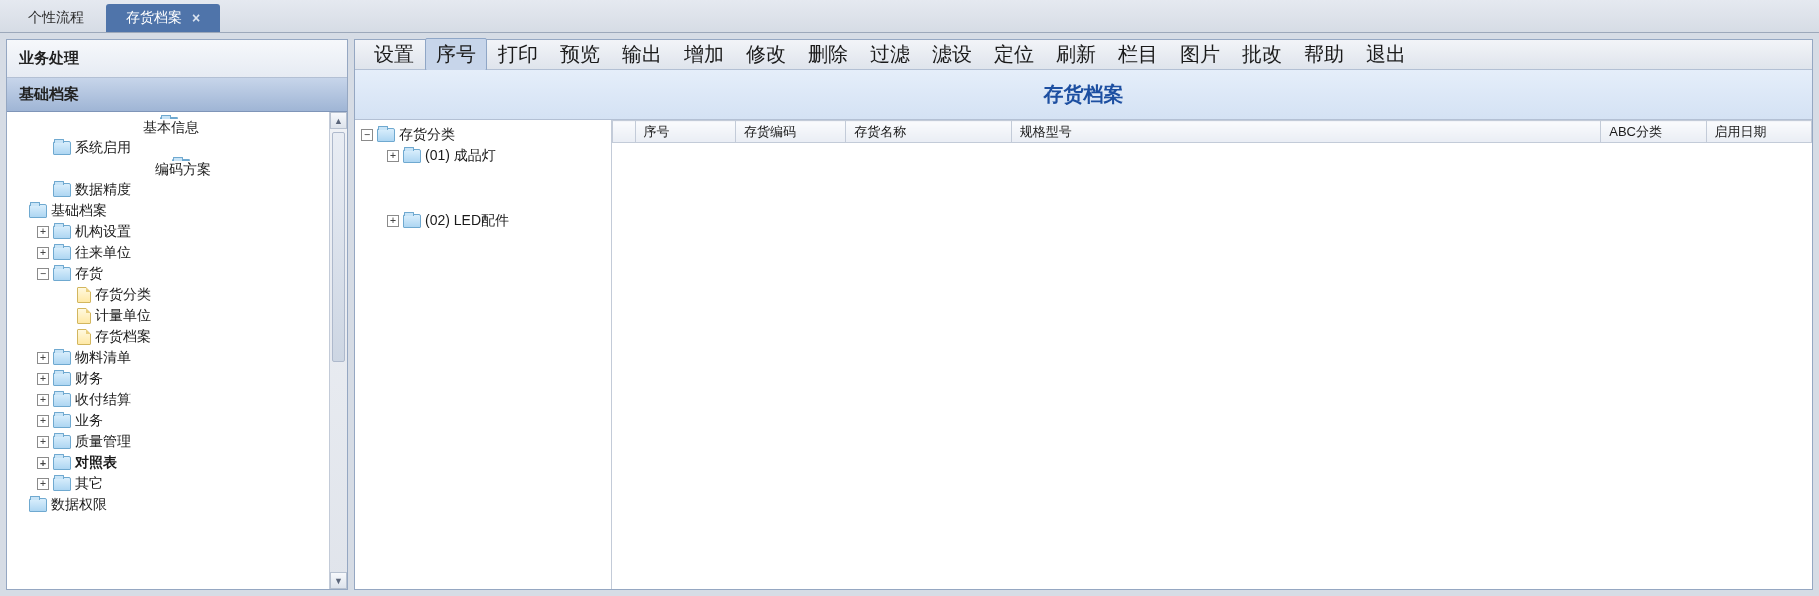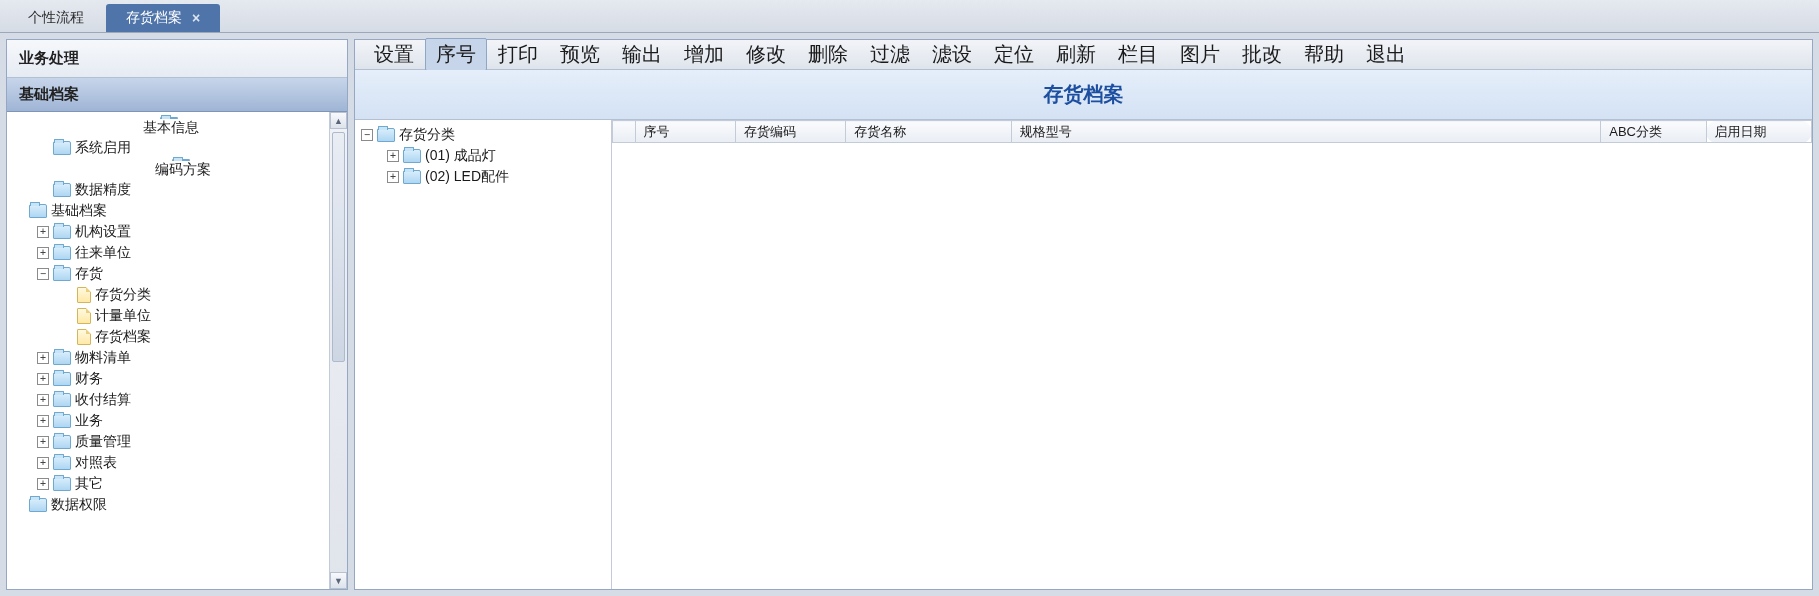--- a/index.html
+++ b/index.html
@@ -329,21 +329,21 @@
           <div class="tree-node" style="padding-left: 24px;">
             <span class="toggle closed"></span>
             <span class="icon"></span>
             <span>业务</span>
           </div>
           <div class="tree-node" style="padding-left: 24px;">
             <span class="toggle closed"></span>
             <span class="icon"></span>
             <span>质量管理</span>
           </div>
-          <div class="tree-node" style="padding-left: 24px;">
+          <div class="tree-node" style="padding-left: 24px; font-weight: bold;">
             <span class="toggle closed"></span>
             <span class="icon"></span>
             <span>对照表</span>
           </div>
           <div class="tree-node" style="padding-left: 24px;">
             <span class="toggle closed"></span>
             <span class="icon"></span>
             <span>其它</span>
           </div>
           <div class="tree-node" style="padding-left: 0px;">
@@ -388,37 +388,37 @@
           <div class="tree-node" style="padding-left: 0px;">
             <span class="toggle open"></span>
             <span class="icon"></span>
             <span>存货分类</span>
           </div>
           <div class="tree-node" style="padding-left: 26px;">
             <span class="toggle closed"></span>
             <span class="icon"></span>
             <span>(01) 成品灯</span>
           </div>
-          <div class="tree-node" style="padding-left: 26px;">
+          <div class="tree-node" style="padding-left: 26px; margin-top: 44px;">
             <span class="toggle closed"></span>
             <span class="icon"></span>
             <span>(02) LED配件</span>
           </div>
         </div>
       <div class="grid">
         <table>
           <thead>
               <tr id="grid-head">
                 <th style="width: 18px;"></th>
                 <th style="width: 80px;">序号</th>
                 <th style="width: 88px;">存货编码</th>
                 <th style="width: 132px;">存货名称</th>
                 <th style="width: 470px;">规格型号</th>
                 <th style="width: 84px;">ABC分类</th>
-                <th style="width: 84px; border-radius: 11px;">启用日期</th>
+                <th style="width: 84px;">启用日期</th>
               </tr>
             </thead>
           <tbody></tbody>
         </table>
       </div>
     </div>
   </div>
 </div>
 
 </body></html>

